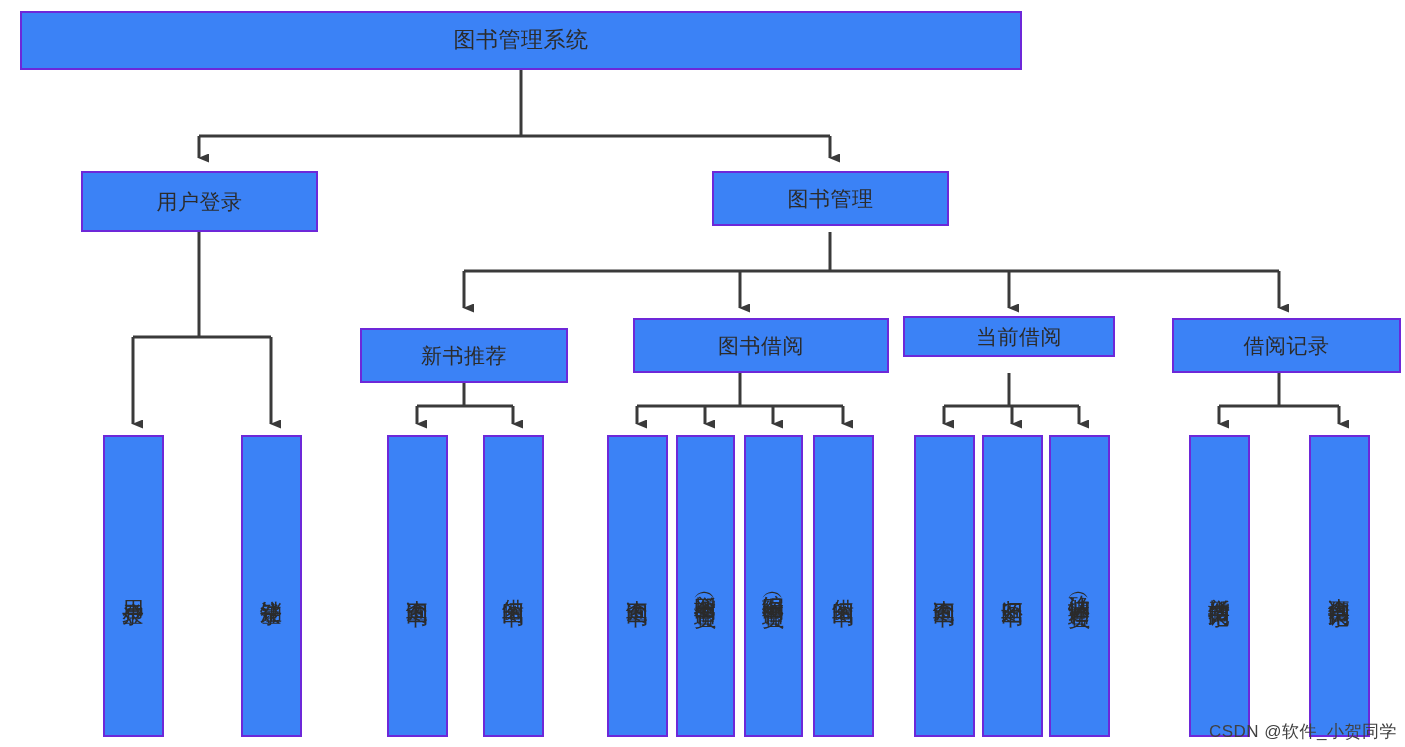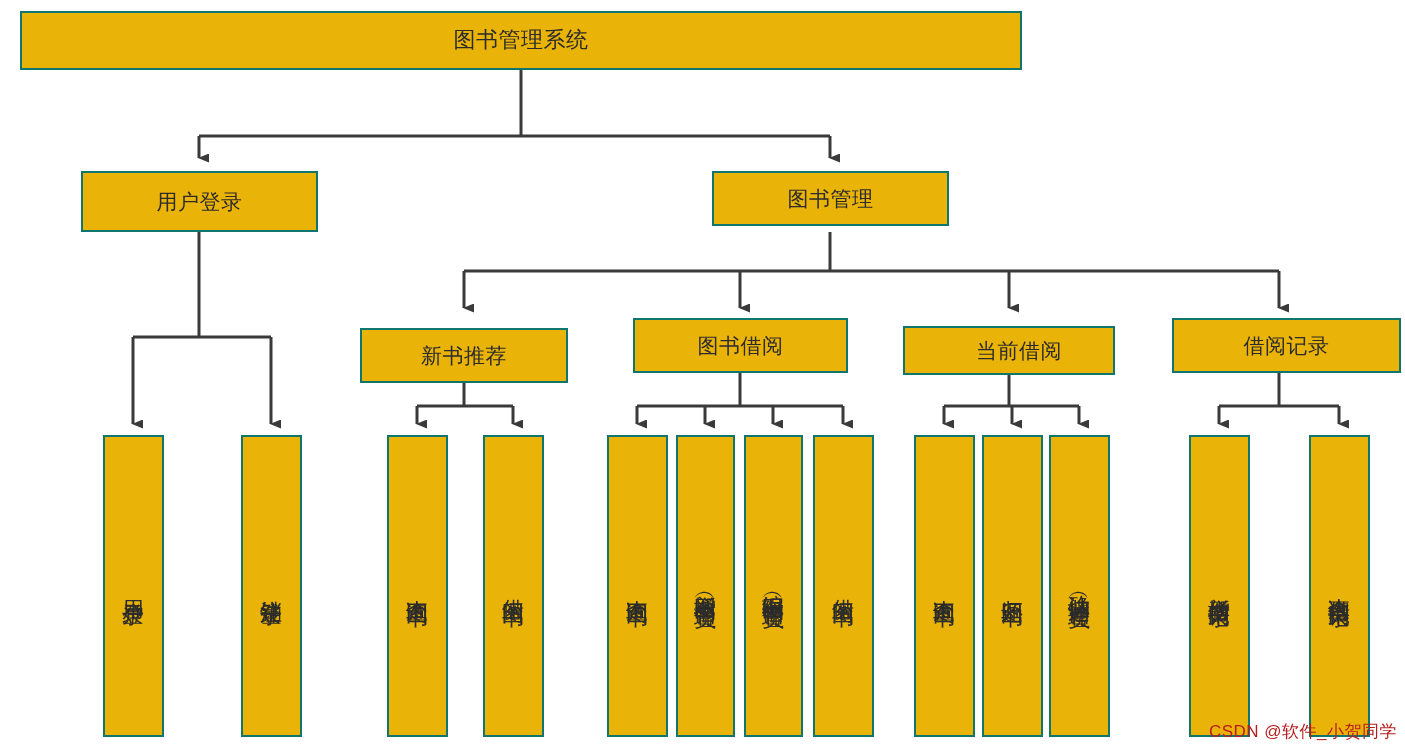--- a/index.html
+++ b/index.html
@@ -21,22 +21,22 @@
     position: absolute;
     left: 0;
     top: 0;
     width: 1405px;
     height: 747px;
     pointer-events: none;
   }
   .node {
     position: absolute;
     box-sizing: border-box;
-    background: #eab308;
-    border: 2px solid #0f766e;
+    background: #3b82f6;
+    border: 2px solid #6d28d9;
     display: flex;
     align-items: center;
     justify-content: center;
     color: #2b2b2b;
   }
   .node .label {
     display: block;
     text-align: center;
     line-height: 1.12;
     letter-spacing: 0.5px;
@@ -60,21 +60,21 @@
     font-size: 22px;
     line-height: 1.05;
     letter-spacing: 2px;
     max-height: 280px;
   }
   .watermark {
     position: absolute;
     right: 8px;
     bottom: 4px;
     font-size: 17px;
-    color: #b91c1c;
+    color: #404040;
     white-space: nowrap;
     letter-spacing: 0.5px;
   }
 </style>
 </head>
 <body>
 
 <div id="canvas">
 
   <svg class="connectors" viewBox="0 0 1405 747" xmlns="http://www.w3.org/2000/svg">
@@ -136,25 +136,25 @@
   </div>
 
   <div class="node horiz" style="left:712px; top:171px; width:237px; height:55px;">
     <span class="label">图书管理</span>
   </div>
 
   <div class="node horiz" style="left:360px; top:328px; width:208px; height:55px;">
     <span class="label">新书推荐</span>
   </div>
 
-  <div class="node horiz" style="left:633px; top:318px; width:215px; height:55px;">
+  <div class="node horiz" style="left:633px; top:318px; width:256px; height:55px;">
     <span class="label">图书借阅</span>
   </div>
 
-  <div class="node horiz" style="left:903px; top:326px; width:212px; height:49px;padding-left:20px;">
+  <div class="node horiz" style="left:903px; top:316px; width:212px; height:41px;padding-left:20px;">
     <span class="label">当前借阅</span>
   </div>
 
   <div class="node horiz" style="left:1172px; top:318px; width:229px; height:55px;">
     <span class="label">借阅记录</span>
   </div>
 
   <div class="node vert" style="left:103px; top:435px; width:61px; height:302px;">
     <span class="label">用户登录</span>
   </div>

